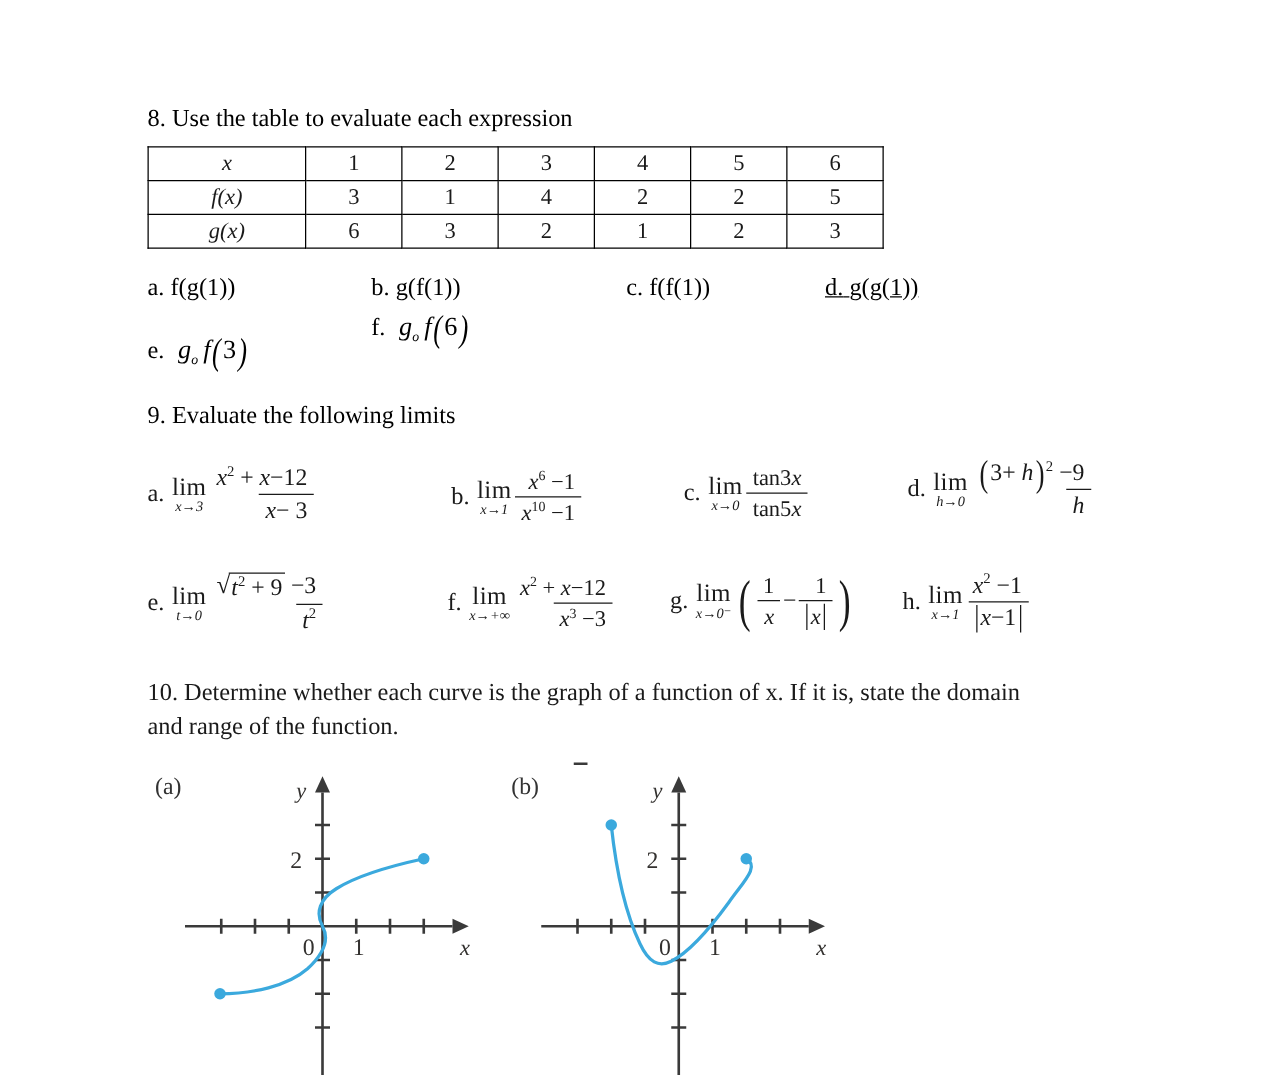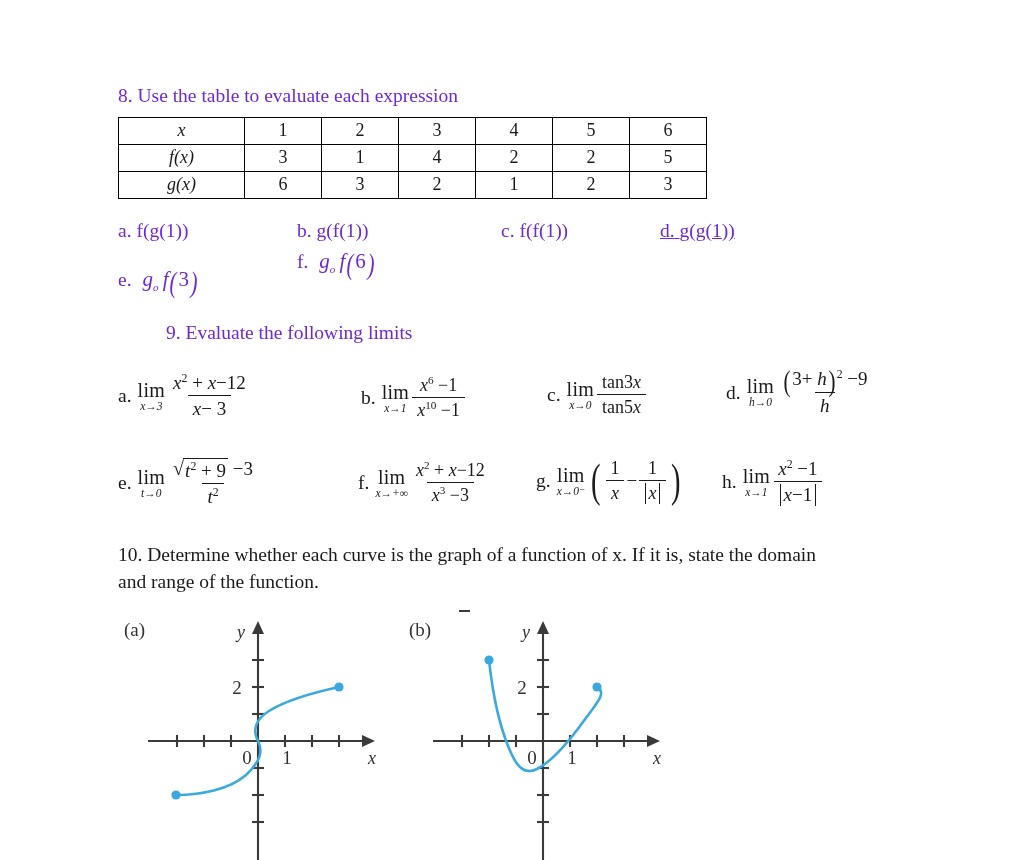--- a/index.html
+++ b/index.html
@@ -20,21 +20,21 @@
     left: 0; top: 0;
     width: 1017px;
     height: 860px;
   }
 
   
   .q-text {
     position: absolute;
     font-size: 19.5px;
     line-height: 27px;
-    color: #6d28d9;
+    color: #000000;
     white-space: nowrap;
   }
   .q-block {
     position: absolute;
     font-size: 19.5px;
     line-height: 27px;
     color: #1a1a1a;
   }
 
   
@@ -78,21 +78,21 @@
   .limop .lw { font-size: 20px; letter-spacing: 0.3px; }
   .limop .sub {
     font-size: 11.5px;
     font-style: italic;
     margin-top: 1px;
     white-space: nowrap;
   }
   .frac {
     display: inline-flex;
     flex-direction: column;
-    align-items: center;
+    align-items: flex-end;
     vertical-align: middle;
     font-size: 19px;
   }
   .frac .num {
     padding: 0 5px 1px 5px;
     white-space: nowrap;
   }
   .frac .den {
     padding: 2px 5px 0 5px;
     border-top: 1.3px solid #1a1a1a;
@@ -232,21 +232,21 @@
 
   <div class="q-text" style="left:118px; top:266px;">
     <span>e.</span>
     <span class="compose" style="margin-left:6px;"><span>g</span><span class="sub-o">o</span> <span>f</span><span class="medparen">(</span><span style="font-style:normal;">3</span><span class="medparen">)</span></span>
   </div>
   <div class="q-text" style="left:297px; top:248px;">
     <span>f.</span>
     <span class="compose" style="margin-left:6px;"><span>g</span><span class="sub-o">o</span> <span>f</span><span class="medparen">(</span><span style="font-style:normal;">6</span><span class="medparen">)</span></span>
   </div>
 
-  <div class="q-text" style="left:118px; top:319px;margin-left:48px;">9. Evaluate the following limits</div>
+  <div class="q-text" style="left:118px; top:319px;">9. Evaluate the following limits</div>
 
   <div class="lim-row" style="left:118px; top:372px;">
     <span class="item">
       <span class="item-label">a.</span>
       <span class="limop">
         <span class="lw">lim</span>
         <span class="sub">x→3</span>
       </span>
       <span class="frac">
         <span class="num math"><i>x</i><sup class="en">2</sup> + <i>x</i>−12</span>

